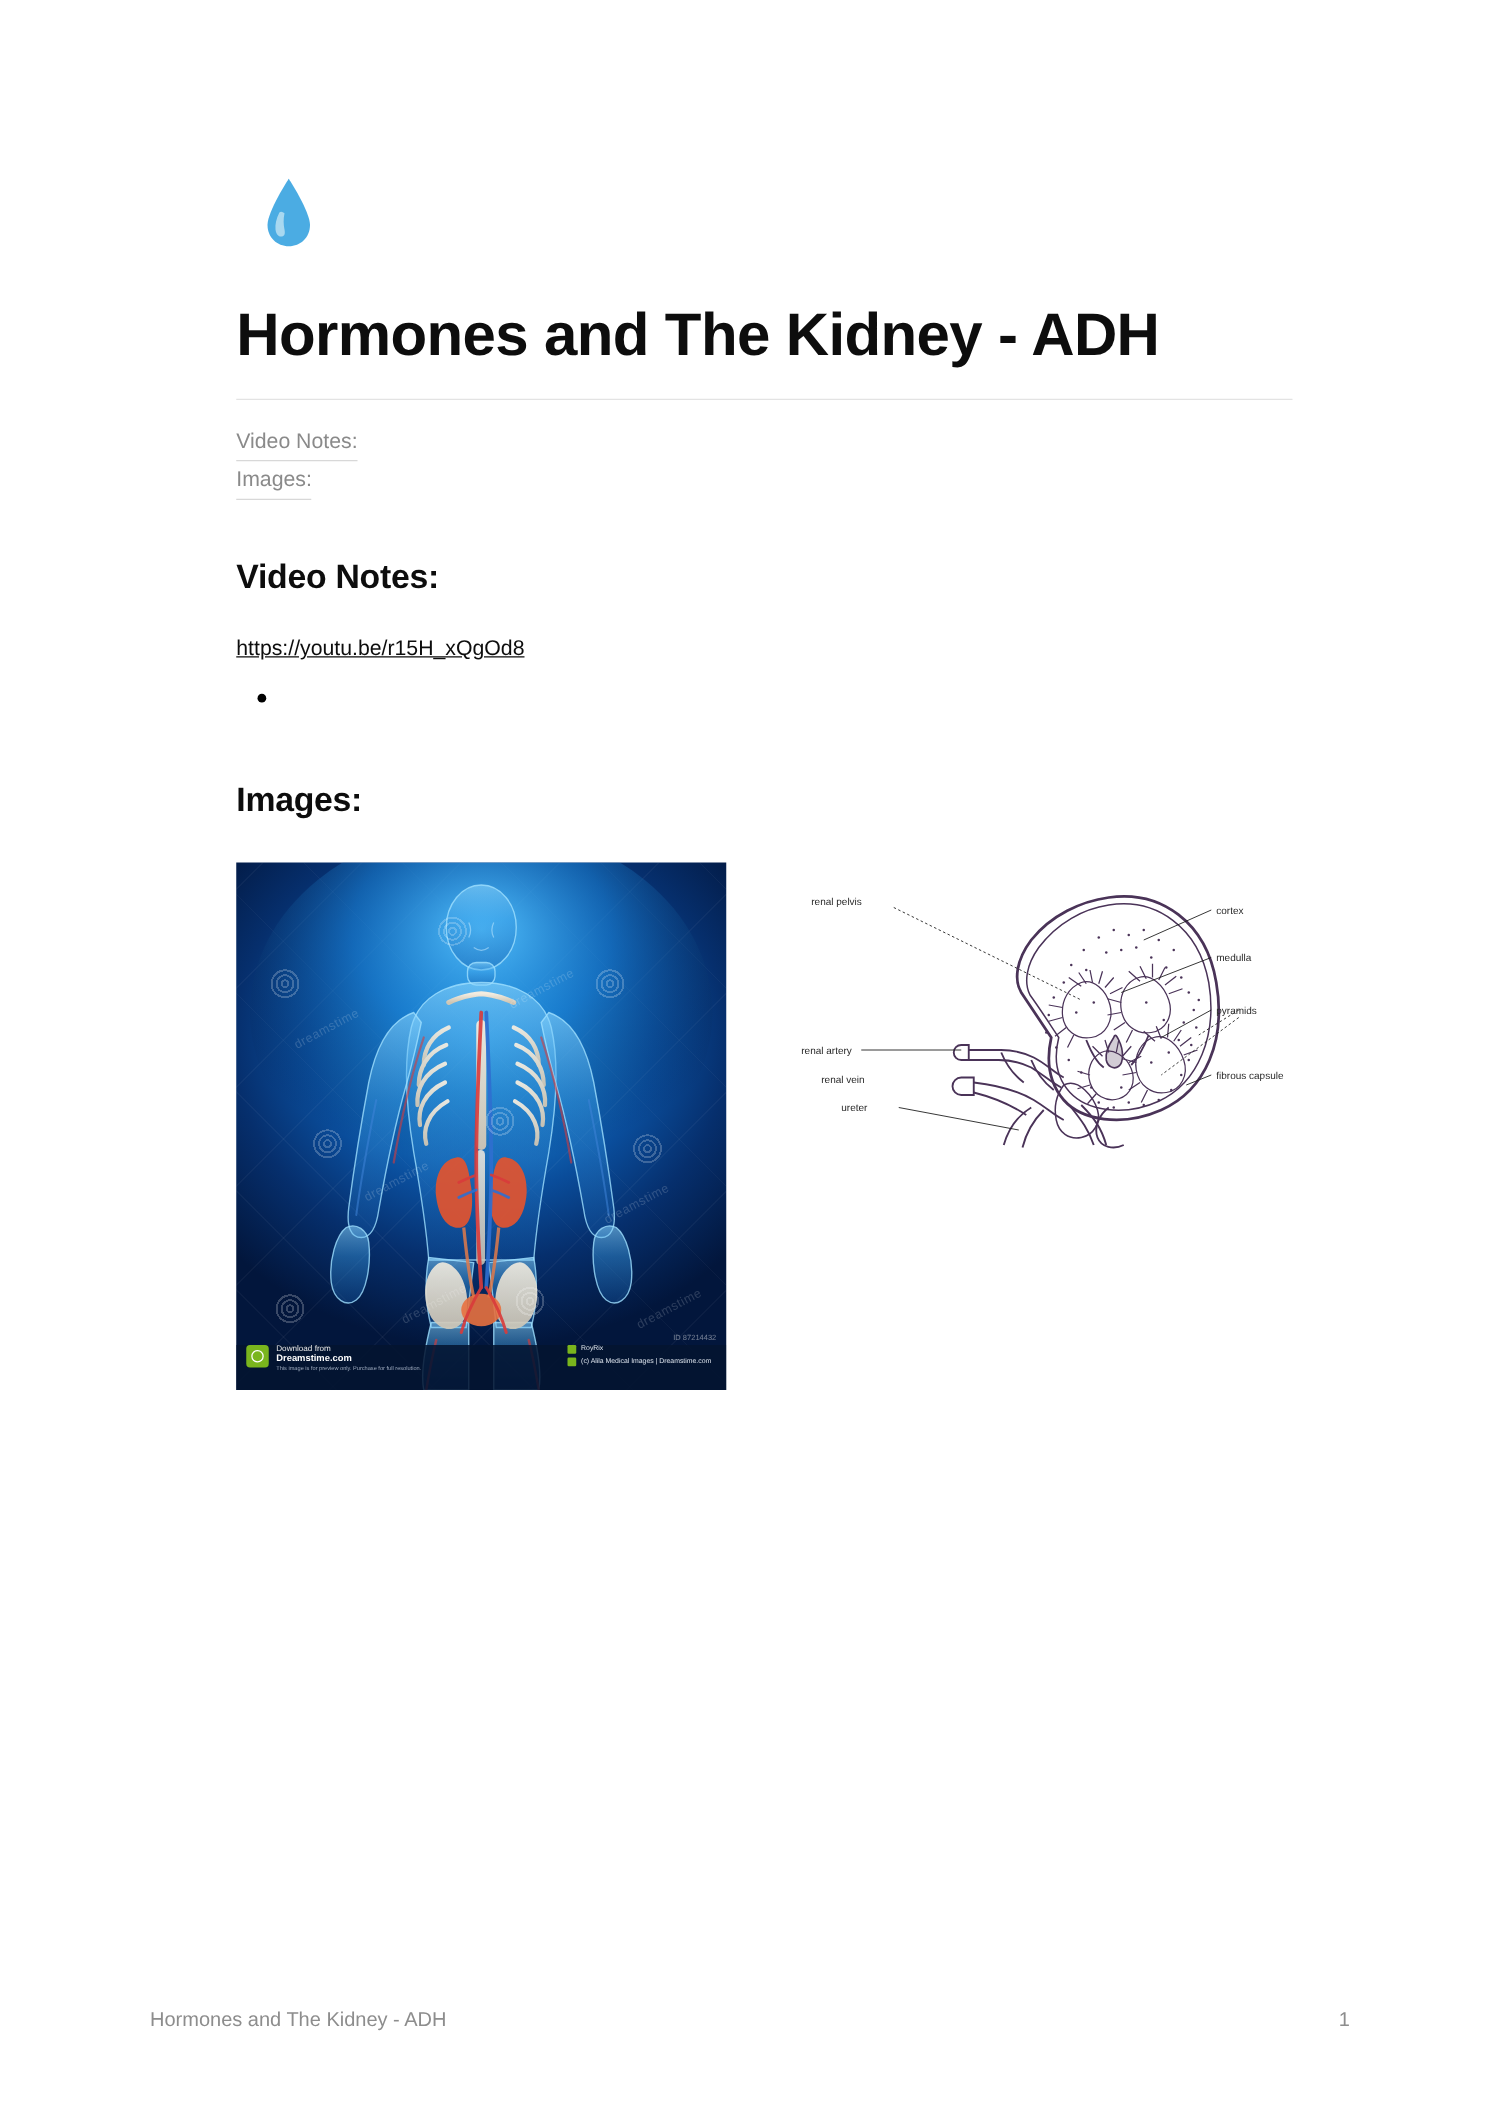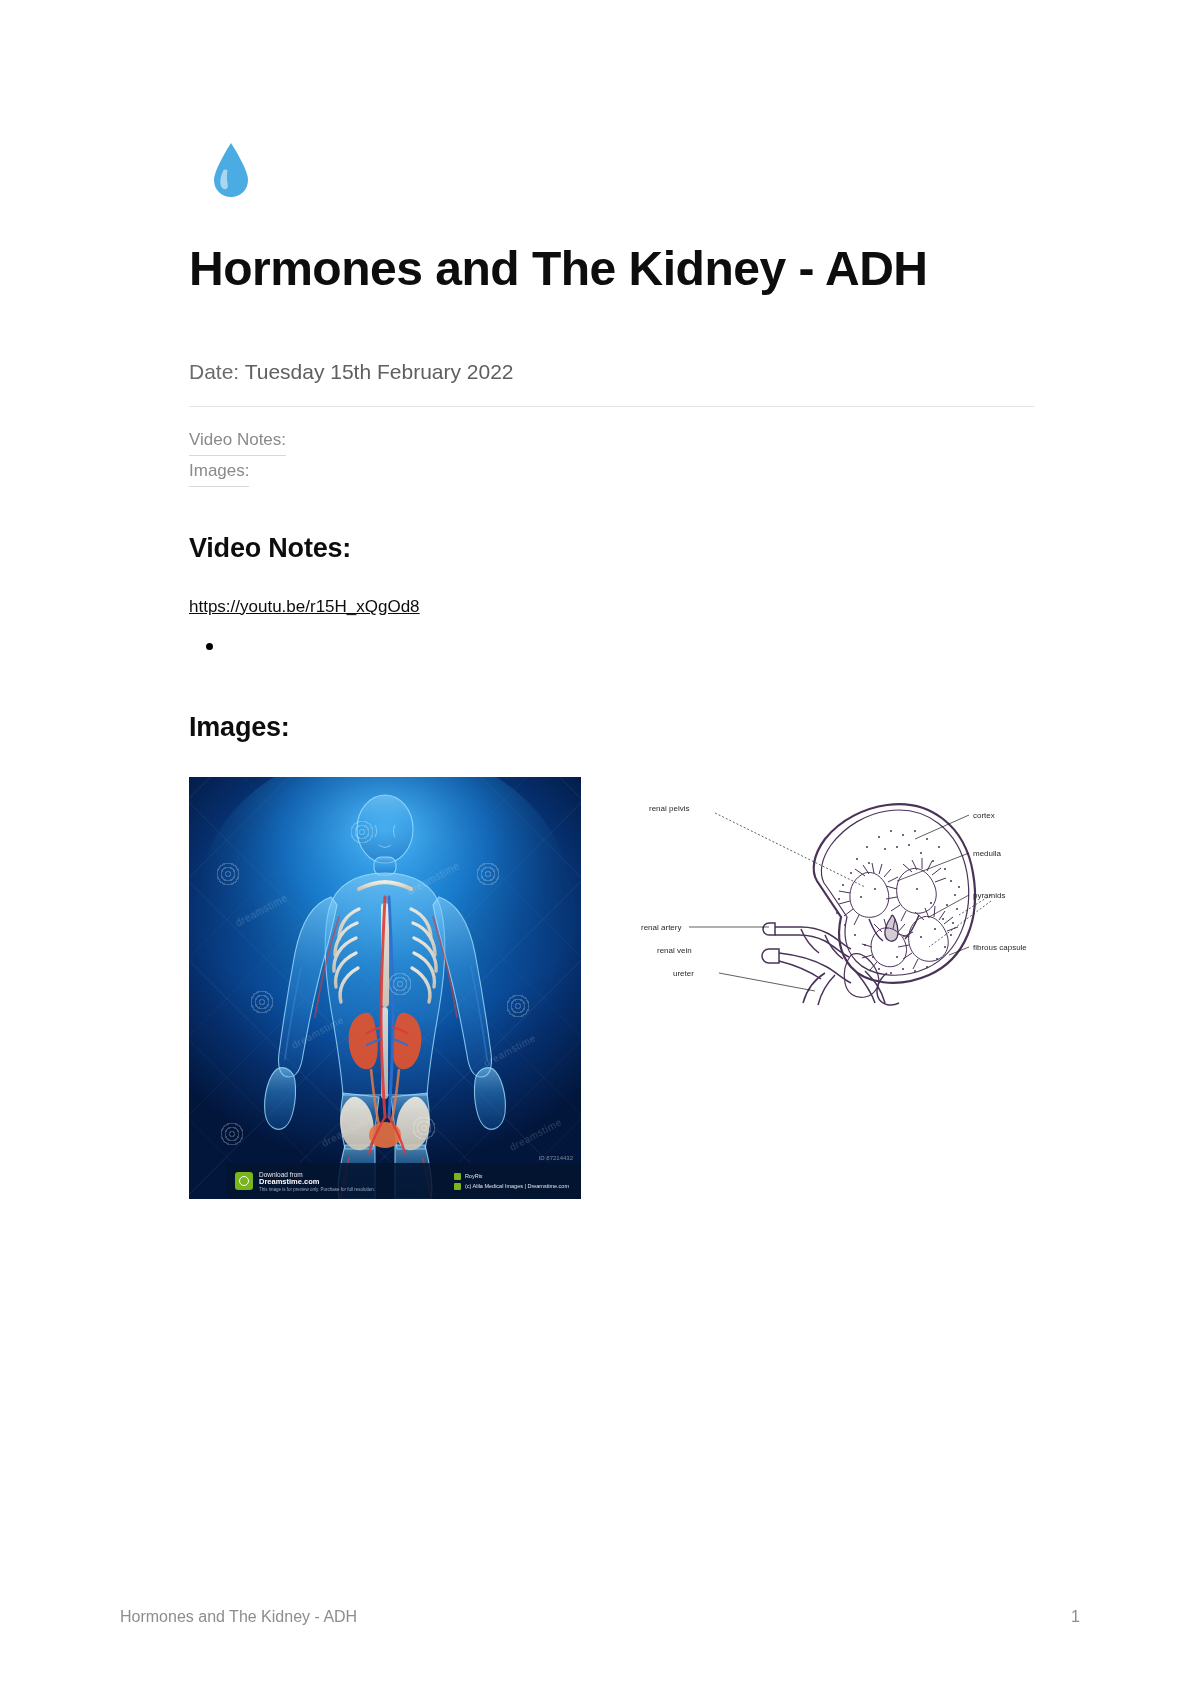--- a/index.html
+++ b/index.html
@@ -181,25 +181,24 @@
         transparent 3.5px 6px, rgba(255,255,255,0.22) 6px 7.5px,
         transparent 7.5px 10px, rgba(255,255,255,0.22) 10px 11.5px,
         transparent 11.5px 100%);
   }
   .anat-footer {
     position: absolute;
     left: 0; right: 0; bottom: 0;
     height: 36px;
     background: rgba(3,20,48,0.86);
     display: flex;
-    align-items: center;
+    align-items: flex-start;
     padding: 0 8px;
     box-sizing: border-box;
     gap: 6px;
-    margin-left: 38px;
   }
   .dt-logo {
     width: 18px; height: 18px;
     border-radius: 3px;
     background: #7ab51d;
     flex: 0 0 auto;
     position: relative;
   }
   .dt-logo::after {
     content: "";
@@ -279,23 +278,20 @@
       <svg class="droplet" viewBox="0 0 40 56">
         <path d="M20 1 C20 1 3 27 3 38 C3 48 10.6 55 20 55 C29.4 55 37 48 37 38 C37 27 20 1 20 1 Z" fill="#4BACE3"></path>
         <path d="M12.5 28 C10 33 9 37.5 9.4 41.5 C9.8 45.4 12 47.6 14.6 47.2 C16.6 46.9 17.3 44.9 16.6 41.6 C15.8 37.8 15.6 33 16.6 28.6 C15.2 27.4 13.6 27 12.5 28 Z" fill="#A8D8F0"></path>
       </svg>
     </div>
 
     
     <h1 class="doc-title">Hormones and The Kidney - ADH</h1>
 
     
-    <div class="date-line">
-      <span class="date-label">Date:</span><span class="date-value"> Tuesday 15th February 2022</span>
-    </div>
 
     <hr class="divider">
 
     
     <nav class="toc">
       <a class="toc-item">Video Notes:</a>
       <a class="toc-item">Images:</a>
     </nav>
 
     

